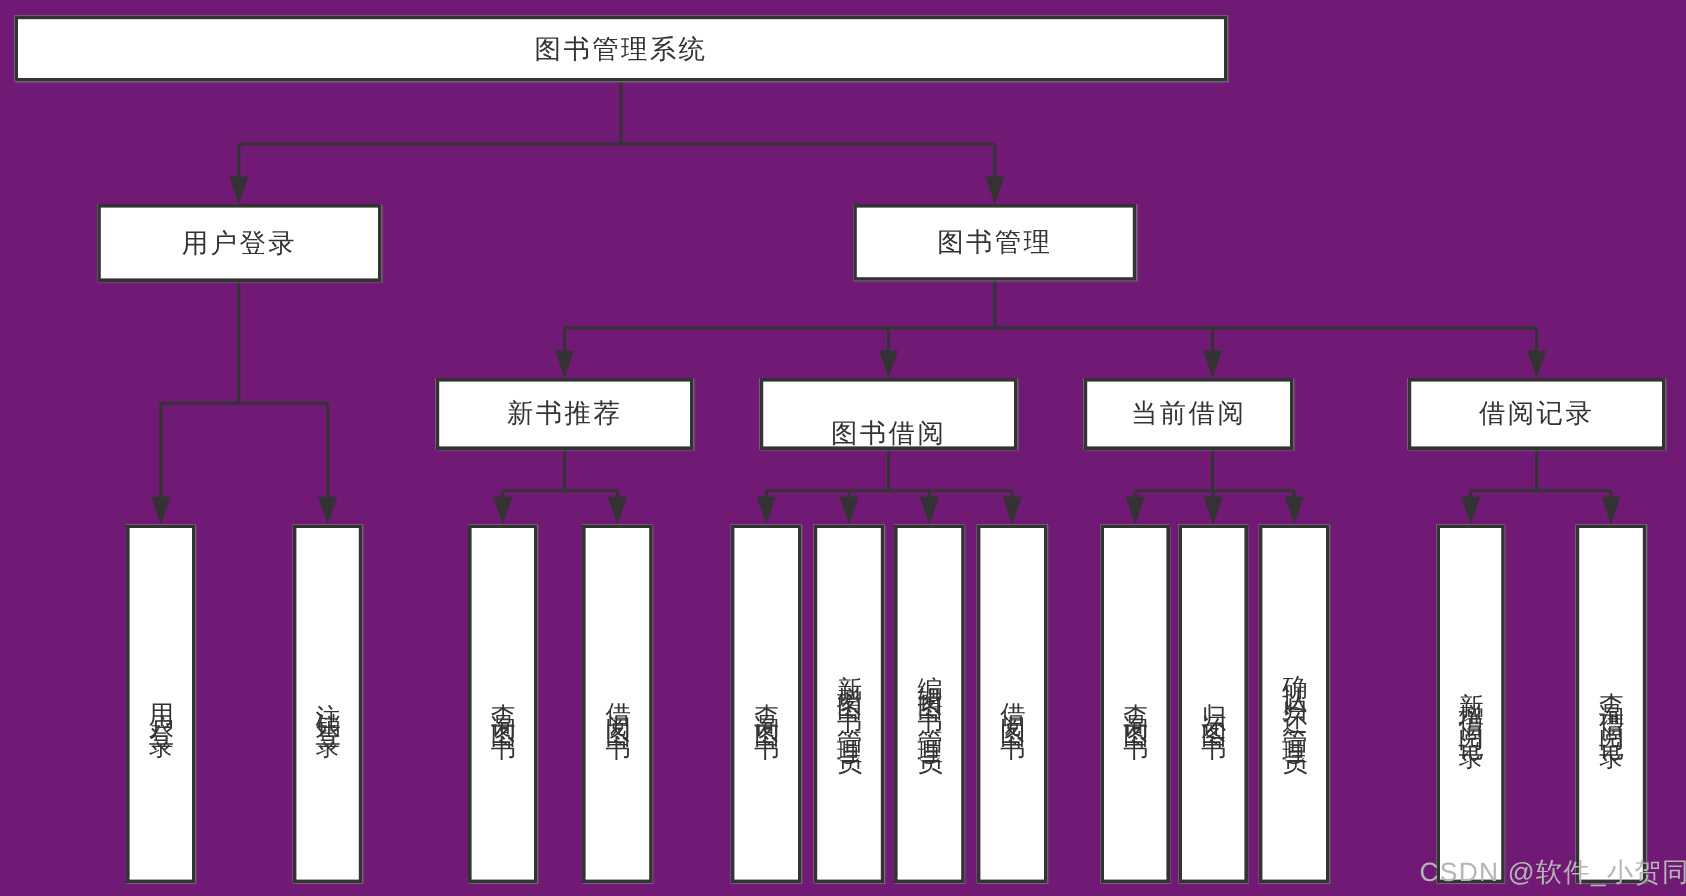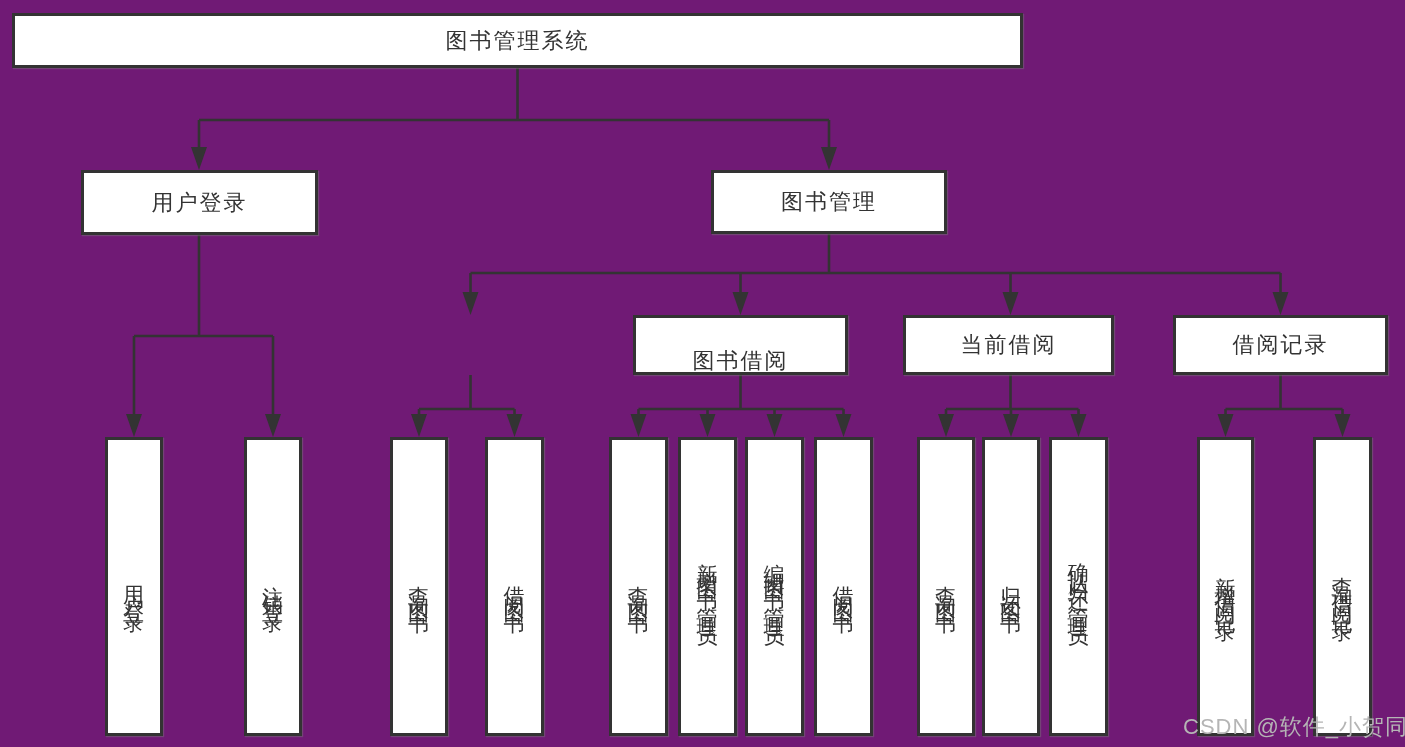--- a/index.html
+++ b/index.html
@@ -127,24 +127,27 @@
     <span class="lbl">图书管理系统</span>
   </div>
 
   <div class="node h" style="left:81px; top:170px; width:237px; height:65px;">
     <span class="lbl">用户登录</span>
   </div>
   <div class="node h" style="left:711px; top:170px; width:236px; height:64px;">
     <span class="lbl">图书管理</span>
   </div>
 
+  <div class="node h" style="left:363px; top:315px; width:215px; height:60px;">
+    <span class="lbl">新书推荐</span>
+  </div>
   <div class="node h" style="left:633px; top:315px; width:215px; height:60px;align-items:flex-end;">
     <span class="lbl">图书借阅</span>
   </div>
-  <div class="node h" style="left:903px; top:315px; width:211px; height:60px;">
+  <div class="node h" style="left:903px; top:315px; width:175px; height:60px;">
     <span class="lbl">当前借阅</span>
   </div>
   <div class="node h" style="left:1173px; top:315px; width:215px; height:60px;">
     <span class="lbl">借阅记录</span>
   </div>
 
   <div class="node v" style="left:105px; top:437px; width:58px; height:299px;">
     <span class="lbl">用户登录</span>
   </div>
   <div class="node v" style="left:244px; top:437px; width:58px; height:299px;">

